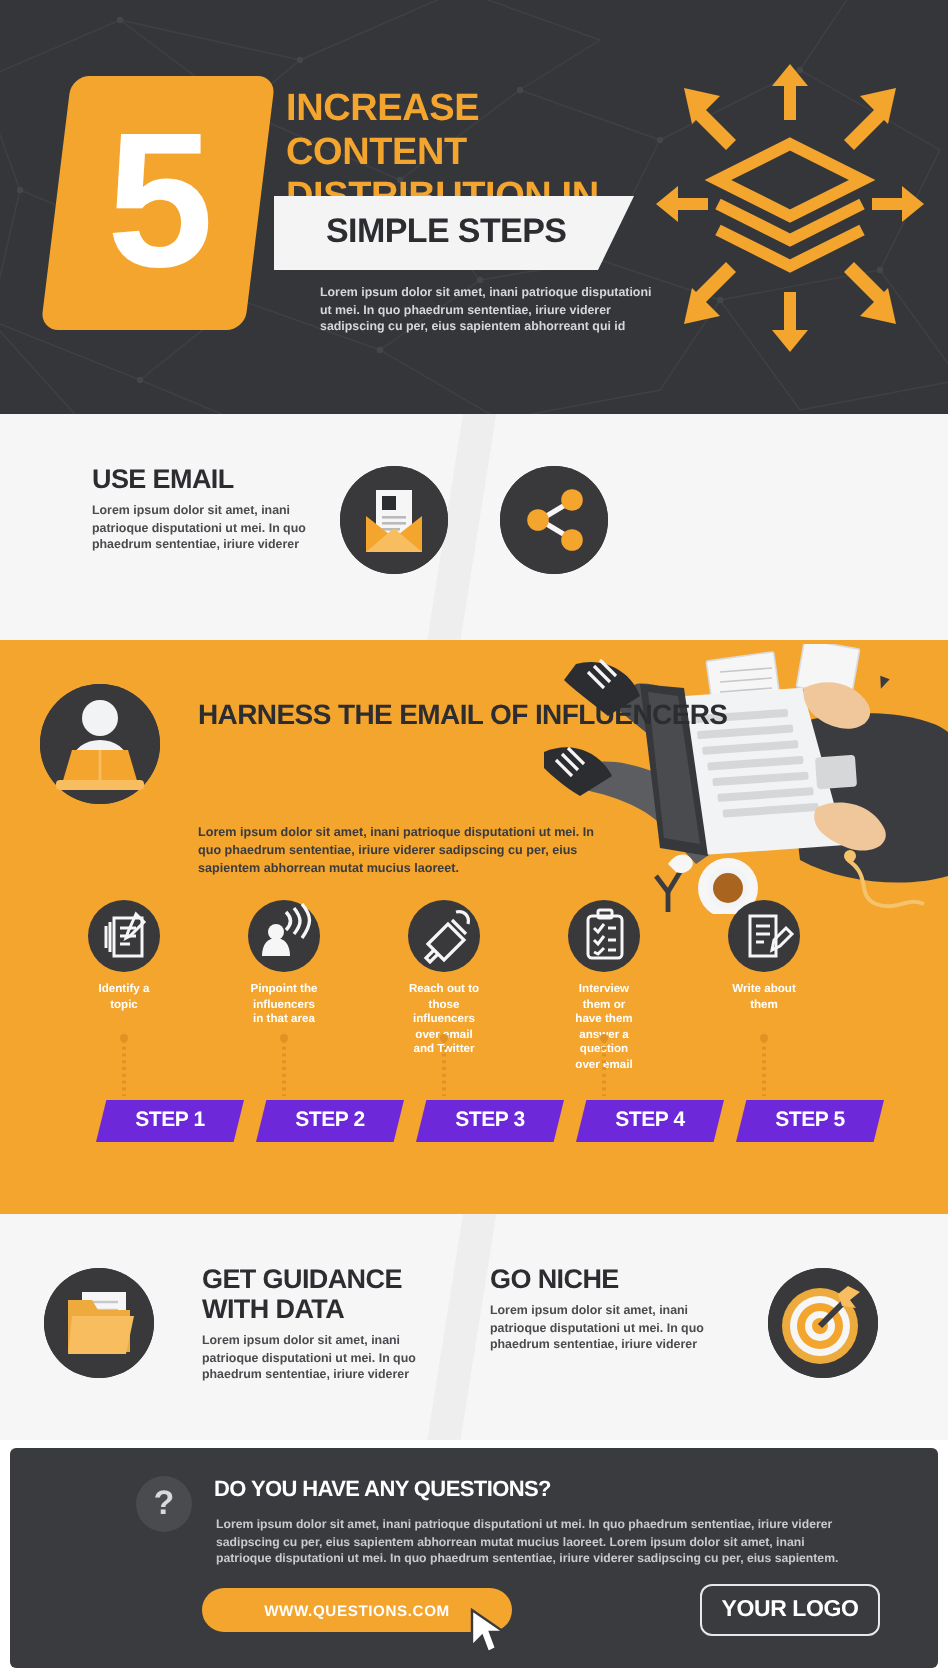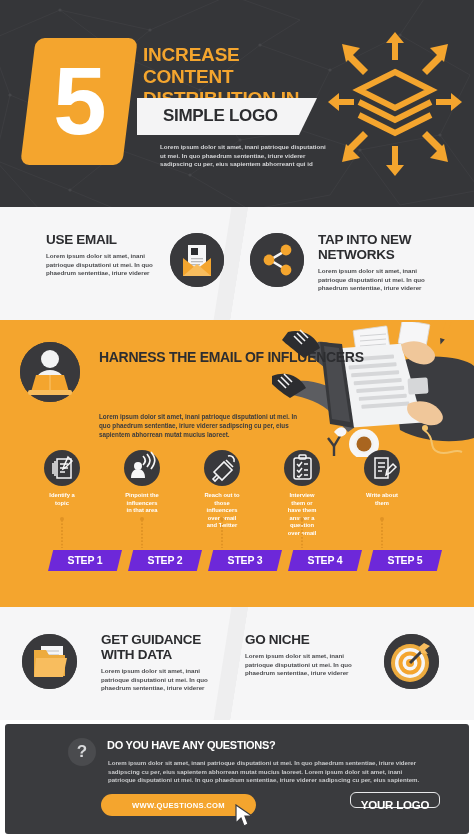--- a/index.html
+++ b/index.html
@@ -145,21 +145,21 @@
     font-size: 6.1px; line-height: 8.5px; font-weight: 700; color: #c9cacc;
   }
   .urlbtn {
     position: absolute; left: 96px; top: 70px; width: 155px; height: 22px;
     background: #f4a52e; border-radius: 11px; border: none; cursor: pointer;
     color: #fff; font-size: 7.6px; font-weight: 700; letter-spacing: .3px;
     font-family: "Liberation Sans", sans-serif;
   }
   .cursor { position: absolute; left: 230px; top: 80px; }
   .logobox {
-    position: absolute; left: 345px; top: 68px; width: 90px; height: 16px;
+    position: absolute; left: 345px; top: 68px; width: 90px; height: 26px;
     border: 1.6px solid #e7e8ea; border-radius: 6px;
     color: #fff; font-size: 11.5px; font-weight: 700;
     text-align: center; line-height: 24px; letter-spacing: -.2px;
     background: transparent; cursor: pointer;
     font-family: "Liberation Sans", sans-serif;
   }
 </style>
 </head>
 <body>
 
@@ -201,21 +201,21 @@
       </g>
     </svg>
 
     <div class="num-badge">
       <span>5</span>
     </div>
 
     <h1 class="hero-title">INCREASE CONTENT DISTRIBUTION IN</h1>
 
     <div class="simple-banner">
-      <span>SIMPLE LOGO</span>
+      <span>SIMPLE STEPS</span>
     </div>
 
     <p class="hero-lead">Lorem ipsum dolor sit amet, inani patrioque disputationi ut mei. In quo phaedrum sententiae, iriure viderer sadipscing cu per, eius sapientem abhorreant qui id</p>
 
     <div class="layers-wrap">
       <svg width="134" height="150" viewBox="0 0 134 150">
         <g fill="#f4a52e">
 
           <path d="M67 42 L103 60 L67 78 L31 60 Z" fill="none" stroke="#f4a52e" stroke-width="6"></path>
           <path d="M31 72 L67 90 L103 72" fill="none" stroke="#f4a52e" stroke-width="6"></path>
@@ -276,24 +276,20 @@
         <g stroke="#f6f6f7" stroke-width="2.6">
             <line x1="20" y1="27" x2="35" y2="18"></line>
             <line x1="20" y1="27" x2="35" y2="36"></line>
           </g>
         <circle cx="19" cy="27" r="5.4" fill="#f4a52e"></circle>
         <circle cx="36" cy="17" r="5.4" fill="#f4a52e"></circle>
         <circle cx="36" cy="37" r="5.4" fill="#f4a52e"></circle>
       </svg>
     </div>
 
-    <div class="cell" style="left:318px; top:25px; width:120px;">
-      <h3>TAP INTO NEW NETWORKS</h3>
-      <p>Lorem ipsum dolor sit amet, inani patrioque disputationi ut mei. In quo phaedrum sententiae, iriure viderer</p>
-    </div>
   </section>
 
   <section class="orangesec">
 
     <svg style="position:absolute; left:272px; top:2px;" width="202" height="135" viewBox="0 0 202 135">
       <g>
 
         <path d="M46 20 C60 18 78 30 100 48 L112 70 L88 86 L70 60 C54 46 40 36 34 30 Z" fill="#4d4e52"></path>
         <path d="M20 60 C36 56 58 62 80 78 L96 96 L76 110 L56 88 C44 78 26 74 16 72 Z" fill="#5c5d61"></path>
 

